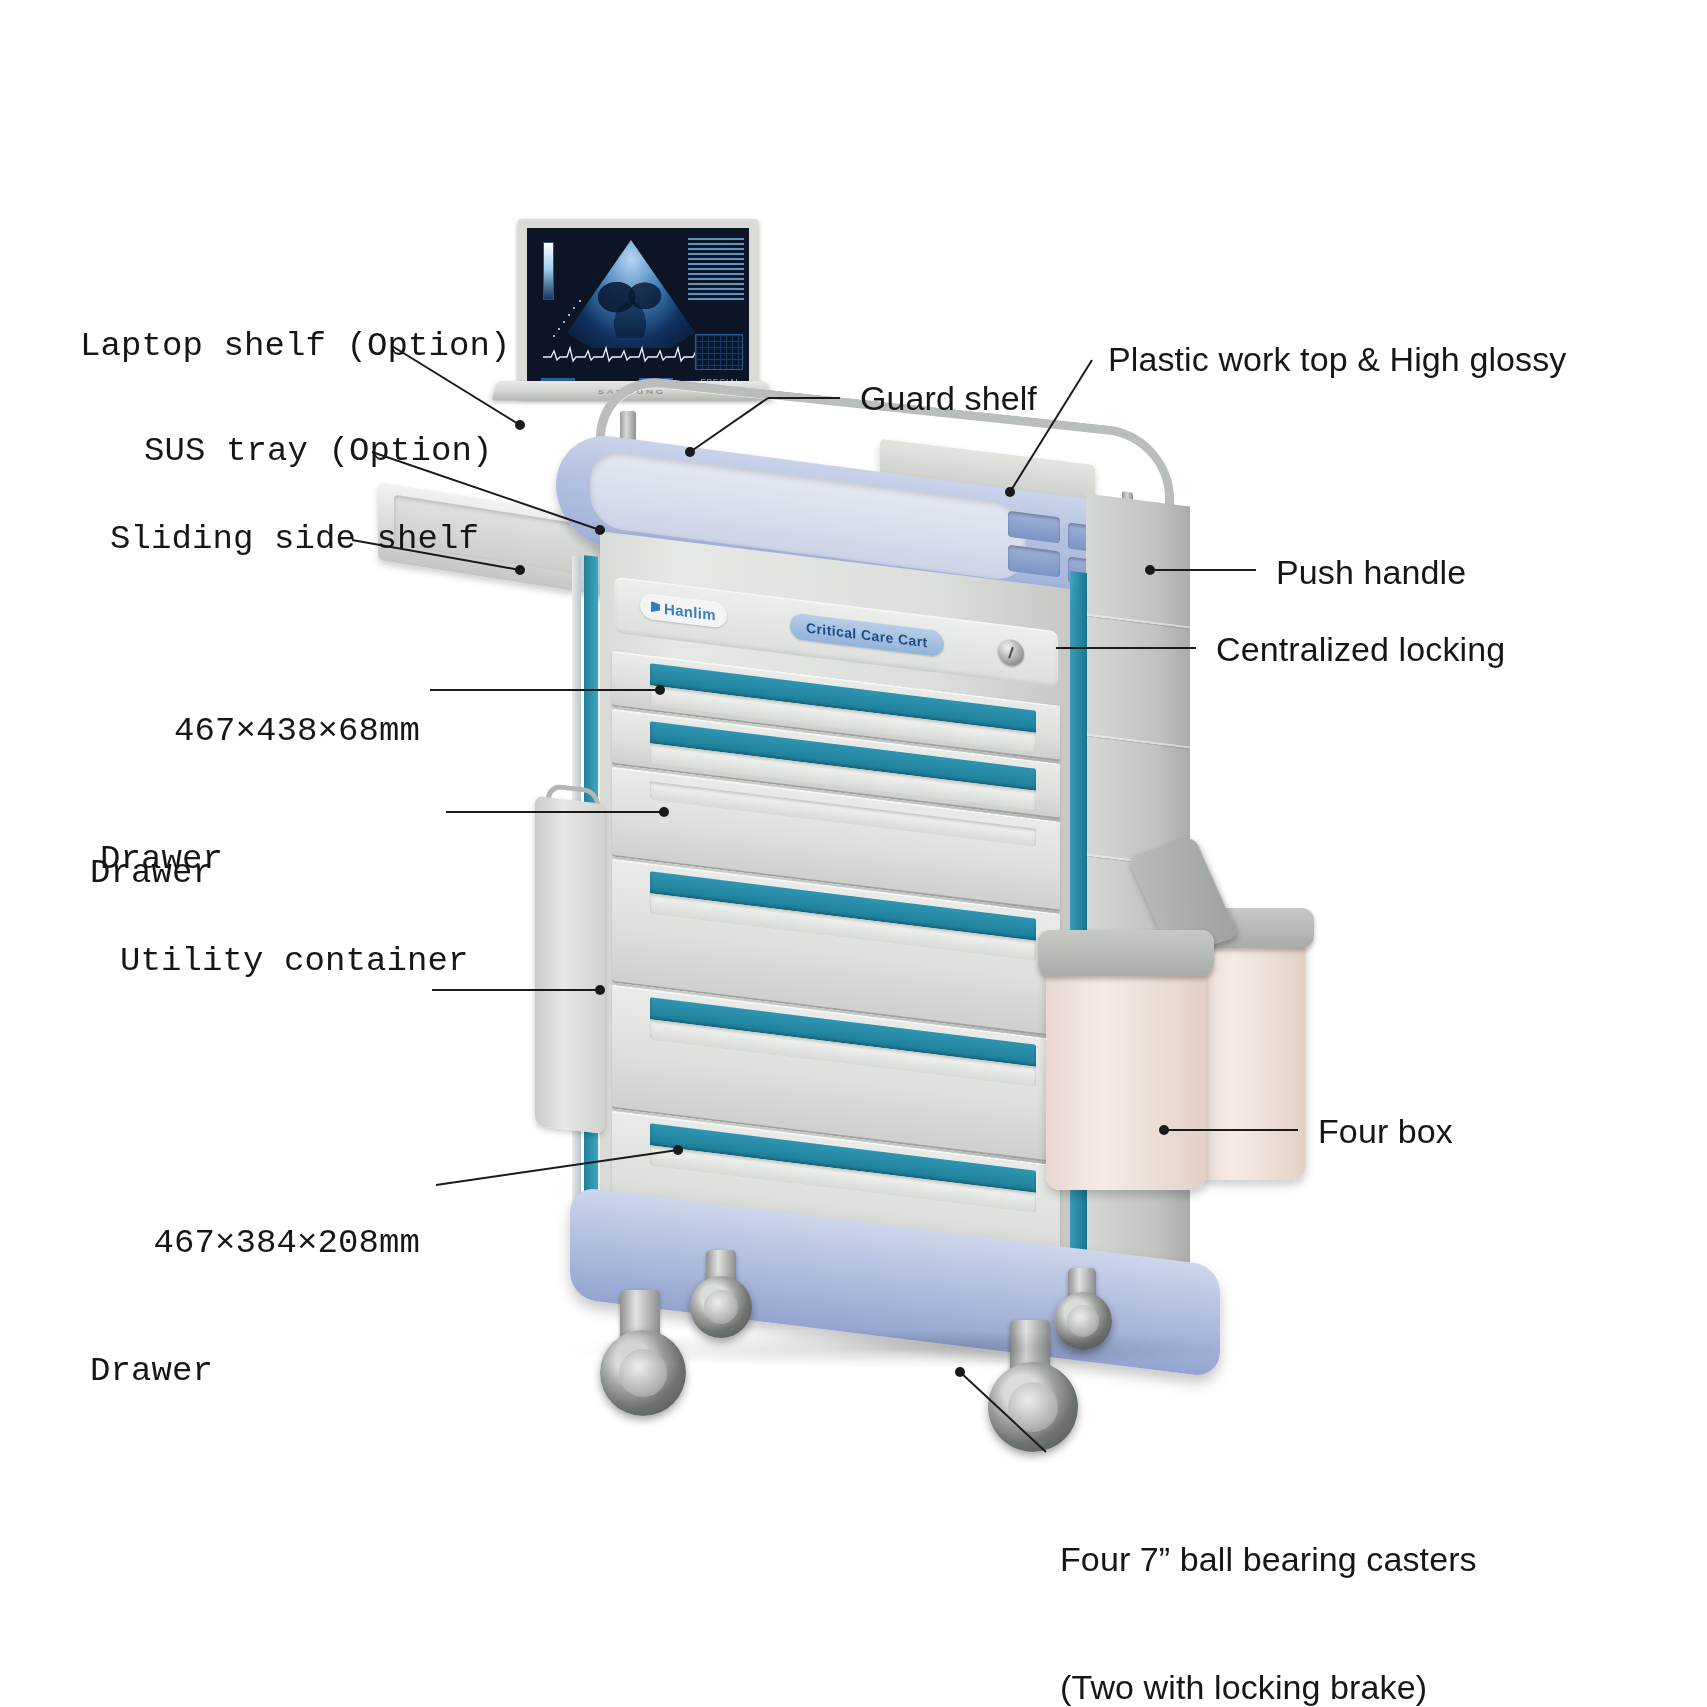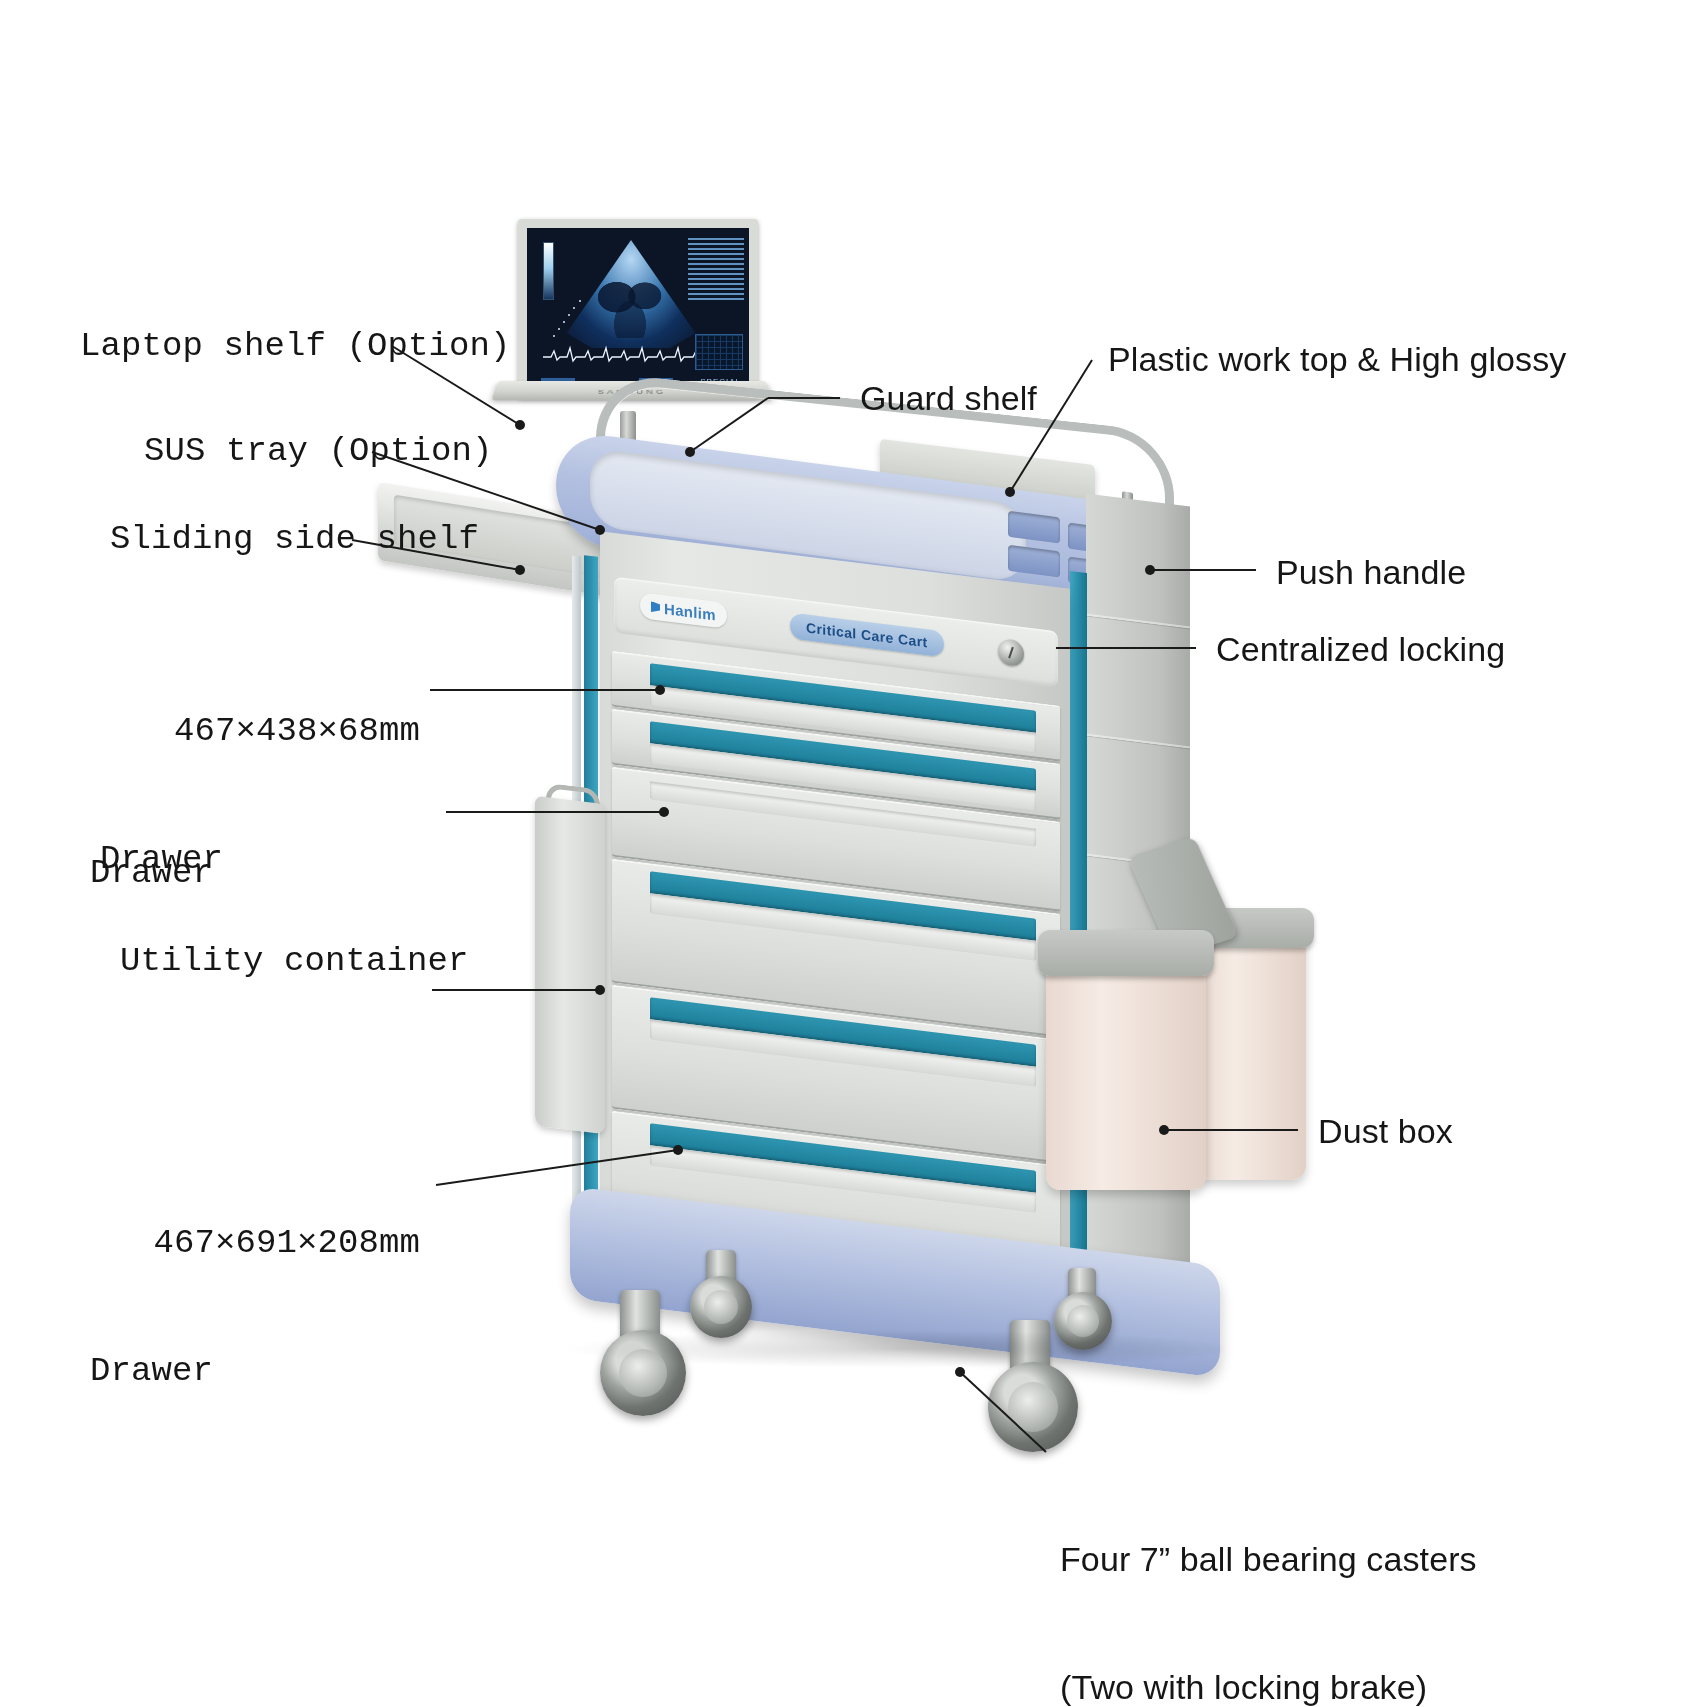--- a/index.html
+++ b/index.html
@@ -363,28 +363,28 @@
     <div style="text-align:left">Drawer</div>
   </div>
 
   <div class="label l" style="left:90px;top:766px;width:330px;">
     <div style="text-align:left">Drawer</div>
   </div>
 
   <div class="label l" style="left:120px;top:940px;width:300px;">Utility container</div>
 
   <div class="label l" style="left:90px;top:1136px;width:330px;">
-    <div>467×691×208mm</div>
+    <div>467×384×208mm</div>
     <div style="text-align:left">Drawer</div>
   </div>
 
   <div class="label r" style="left:860px;top:377px;">Guard shelf</div>
   <div class="label r" style="left:1108px;top:338px;">Plastic work top &amp; High glossy</div>
   <div class="label r" style="left:1276px;top:551px;">Push handle</div>
   <div class="label r" style="left:1216px;top:628px;">Centralized locking</div>
-  <div class="label r" style="left:1318px;top:1110px;">Dust box</div>
+  <div class="label r" style="left:1318px;top:1110px;">Four box</div>
 
   <div class="label r" style="left:1060px;top:1452px;">
     <div>Four 7” ball bearing casters</div>
     <div>(Two with locking brake)</div>
   </div>
 
 </div>
 
 </body></html>

